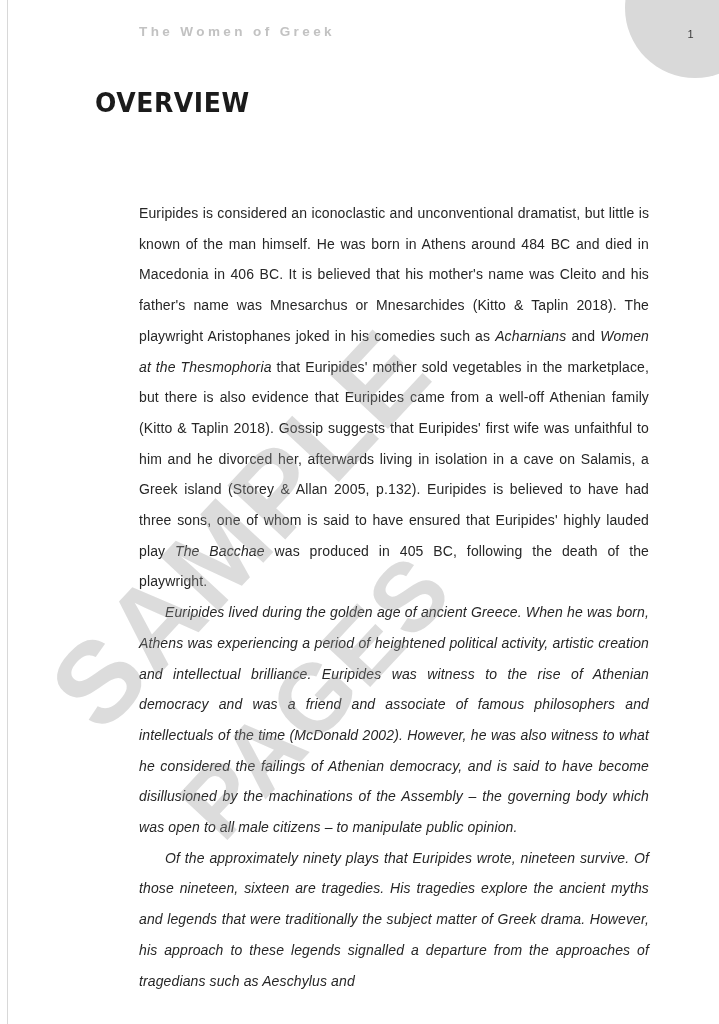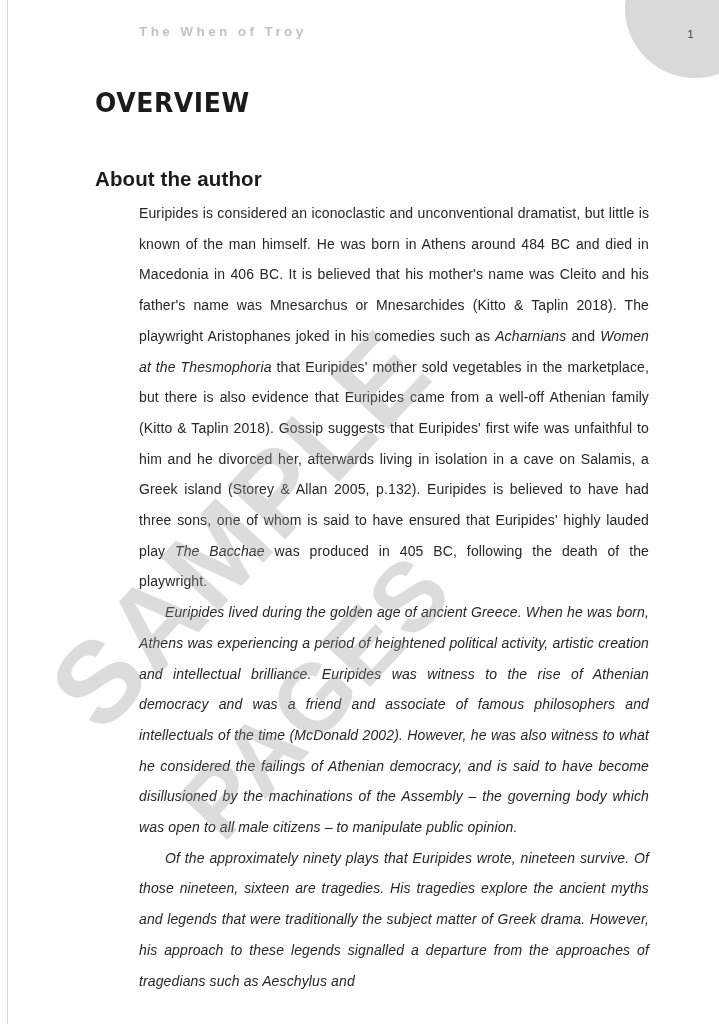--- a/index.html
+++ b/index.html
@@ -132,25 +132,24 @@
 </head>
 <body>
 
 <div class="page">
 
   <div class="left-rule"></div>
 
   <div class="corner-tab"></div>
   <div class="corner-num">1</div>
 
-  <div class="running-head">The When of Troy</div>
+  <div class="running-head">The Women of Greek</div>
 
   <h1 class="chapter-title">OVERVIEW</h1>
 
-  <h2 class="section-title">About the author</h2>
 
   <div class="body-area">
     <p class="para">Euripides is considered an iconoclastic and unconventional dramatist, but little is known of the man himself. He was born in Athens around 484 BC and died in Macedonia in 406 BC. It is believed that his mother's name was Cleito and his father's name was Mnesarchus or Mnesarchides (Kitto &amp; Taplin 2018). The playwright Aristophanes joked in his comedies such as <i>Acharnians</i> and <i>Women at the Thesmophoria</i> that Euripides' mother sold vegetables in the marketplace, but there is also evidence that Euripides came from a well-off Athenian family (Kitto &amp; Taplin 2018). Gossip suggests that Euripides' first wife was unfaithful to him and he divorced her, afterwards living in isolation in a cave on Salamis, a Greek island (Storey &amp; Allan 2005, p.132). Euripides is believed to have had three sons, one of whom is said to have ensured that Euripides' highly lauded play <i>The Bacchae</i> was produced in 405 BC, following the death of the playwright.</p>
     <p class="para">Euripides lived during the golden age of ancient Greece. When he was born, Athens was experiencing a period of heightened political activity, artistic creation and intellectual brilliance. Euripides was witness to the rise of Athenian democracy and was a friend and associate of famous philosophers and intellectuals of the time (McDonald 2002). However, he was also witness to what he considered the failings of Athenian democracy, and is said to have become disillusioned by the machinations of the Assembly – the governing body which was open to all male citizens – to manipulate public opinion.</p>
     <p class="para">Of the approximately ninety plays that Euripides wrote, nineteen survive. Of those nineteen, sixteen are tragedies. His tragedies explore the ancient myths and legends that were traditionally the subject matter of Greek drama. However, his approach to these legends signalled a departure from the approaches of tragedians such as Aeschylus and</p>
   </div>
 
   <div class="watermark">
     <div class="wm-text wm-sample">SAMPLE</div>
     <div class="wm-text wm-pages">PAGES</div>

